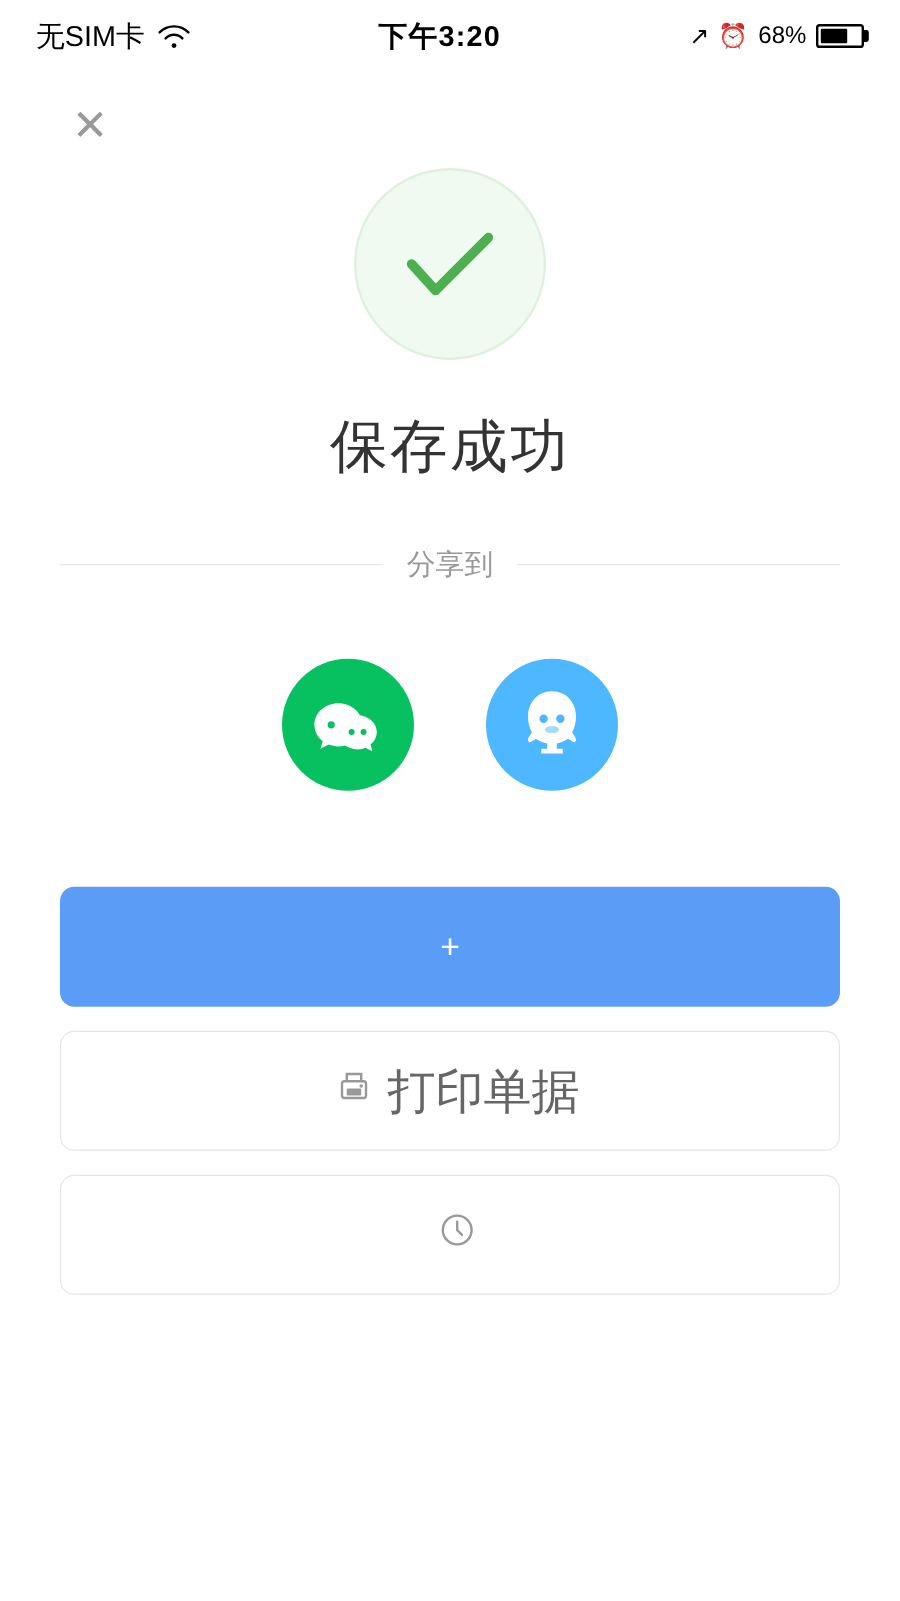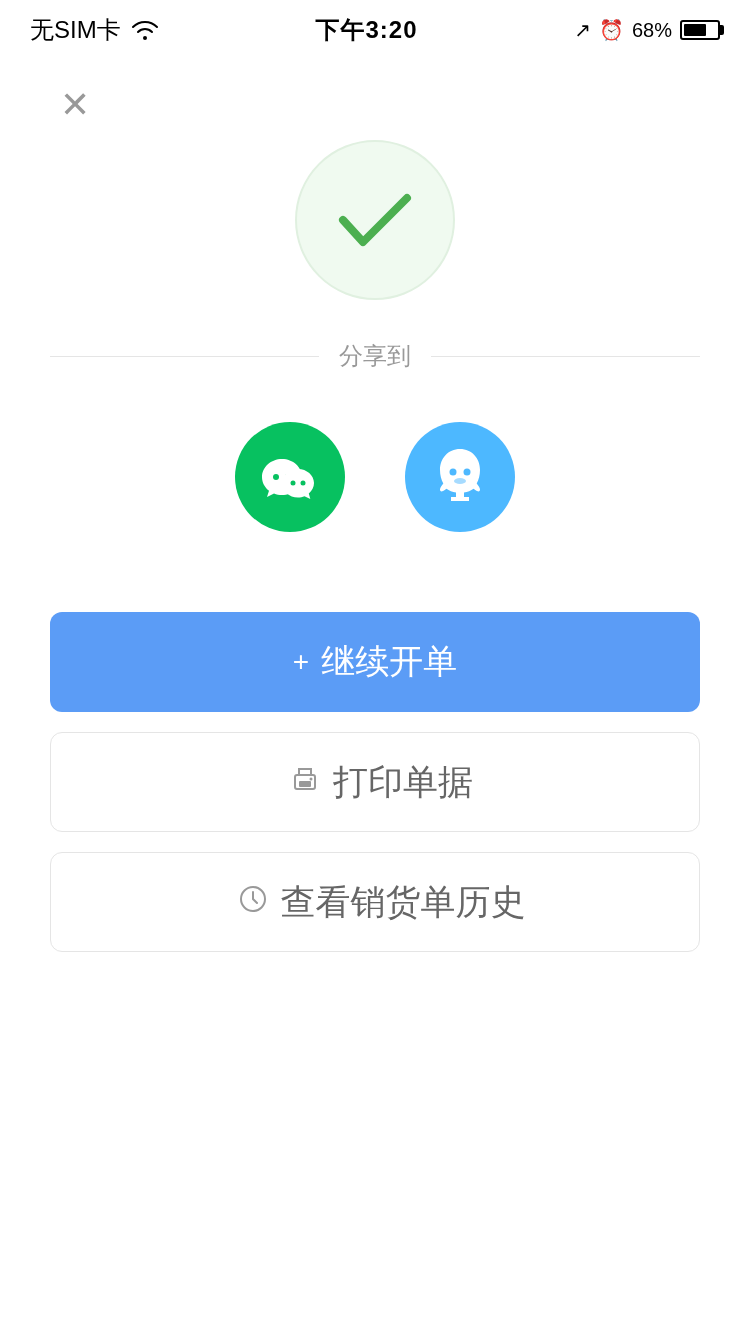--- a/index.html
+++ b/index.html
@@ -142,21 +142,21 @@
       letter-spacing: 2px;
     }
 
     
     .share-divider {
       width: 100%;
       position: relative;
       display: flex;
       align-items: center;
       justify-content: center;
-      margin-bottom: 50px;
+      margin-bottom: 63px;
     }
 
     .share-divider::before {
       content: '';
       position: absolute;
       left: 50px;
       right: 50px;
       top: 50%;
       height: 1px;
       background: #e5e5e5;
@@ -226,21 +226,21 @@
       width: 100%;
       height: 100px;
       background: #fff;
       border: 1px solid #e5e5e5;
       border-radius: 12px;
       display: flex;
       align-items: center;
       justify-content: center;
       gap: 12px;
       cursor: pointer;
-      font-size: 35px;
+      font-size: 40px;
       color: #666;
       font-weight: 400;
       padding-left: 12px;
     }
 
     .btn-icon {
       font-size: 30px;
       color: inherit;
     }
 
@@ -278,20 +278,21 @@
 </div>
 
 <div class="main-content">
 
   <div class="success-circle">
     <svg class="checkmark" viewBox="0 0 80 60" fill="none">
       <path d="M8 30 L28 52 L72 8" stroke="#4caf50" stroke-width="8" stroke-linecap="round" stroke-linejoin="round" fill="none"></path>
     </svg>
   </div>
 
+  <div class="success-title">保存成功</div>
 
   <div class="share-divider">
     <span class="share-label">分享到</span>
   </div>
 
   <div class="share-icons">
 
     <button class="share-btn share-btn-wechat">
       <svg width="60" height="52" viewBox="0 0 60 52" fill="none">
         <path d="M22 8C11 8 2 16 2 26c0 5.5 2.7 10.4 7 13.7L7 46l7-3.5C16.5 43.5 19.2 44 22 44c11 0 20-8 20-18S33 8 22 8z" fill="white"></path>
@@ -310,21 +311,20 @@
         <circle cx="36" cy="27" r="3.5" fill="#4db8ff"></circle>
         <ellipse cx="29" cy="36" rx="6" ry="3" fill="#4db8ff" opacity="0.5"></ellipse>
       </svg>
     </button>
   </div>
 
   <div class="action-buttons">
 
     <button class="btn-primary">
       <span class="btn-icon nav-arrow">+</span>
-      <span>继续开单</span>
     </button>
 
     <button class="btn-secondary">
       <span class="btn-icon" style="color:#999;">
         <svg width="32" height="32" viewBox="0 0 32 32" fill="none">
           <rect x="6" y="12" width="20" height="14" rx="2" stroke="#999" stroke-width="2"></rect>
           <path d="M10 12V6h12v6" stroke="#999" stroke-width="2"></path>
           <rect x="10" y="18" width="12" height="6" rx="1" fill="#999"></rect>
           <circle cx="22" cy="16" r="1.5" fill="#999"></circle>
         </svg>
@@ -332,18 +332,17 @@
       <span>打印单据</span>
     </button>
 
     <button class="btn-secondary">
       <span class="btn-icon" style="color:#999;">
         <svg width="32" height="32" viewBox="0 0 32 32" fill="none">
           <circle cx="16" cy="16" r="12" stroke="#999" stroke-width="2"></circle>
           <path d="M16 9v7l4 4" stroke="#999" stroke-width="2" stroke-linecap="round"></path>
         </svg>
       </span>
-      <span>查看销货单历史</span>
     </button>
 
   </div>
 
 </div>
 
 </body></html>

